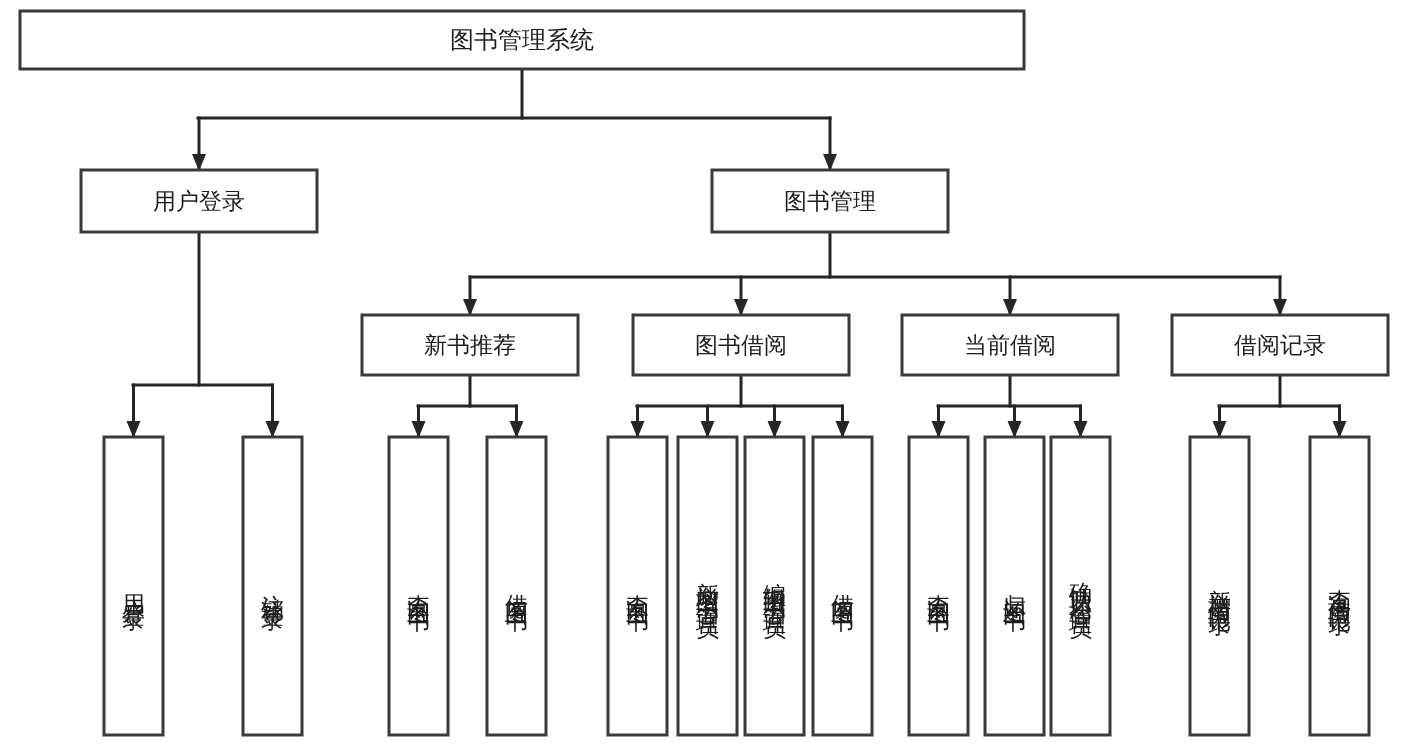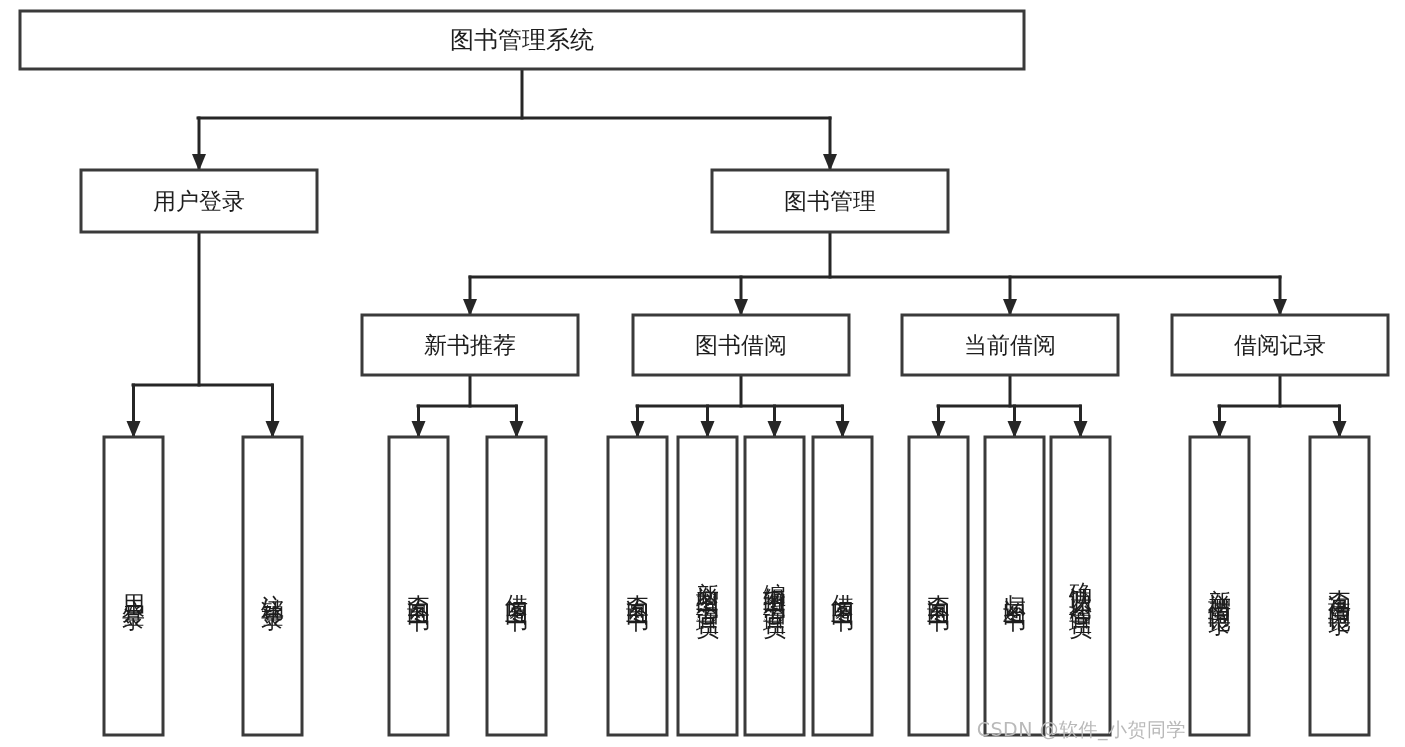--- a/index.html
+++ b/index.html
@@ -213,14 +213,13 @@
         <span class="leaf-label">确认归还（管理员）</span>
       </div>
       <div class="leaf-label-wrap" style="left: 1190px; top: 441px; width: 59px; height: 290px; align-items: center;">
         <span class="leaf-label">新增借阅记录</span>
       </div>
       <div class="leaf-label-wrap" style="left: 1310px; top: 441px; width: 59px; height: 290px; align-items: center;">
         <span class="leaf-label">查询借阅记录</span>
       </div>
     </div>
 
-  <div id="watermark">CSDN @软件_小贺同学</div>
 </div>
 
 </body></html>

